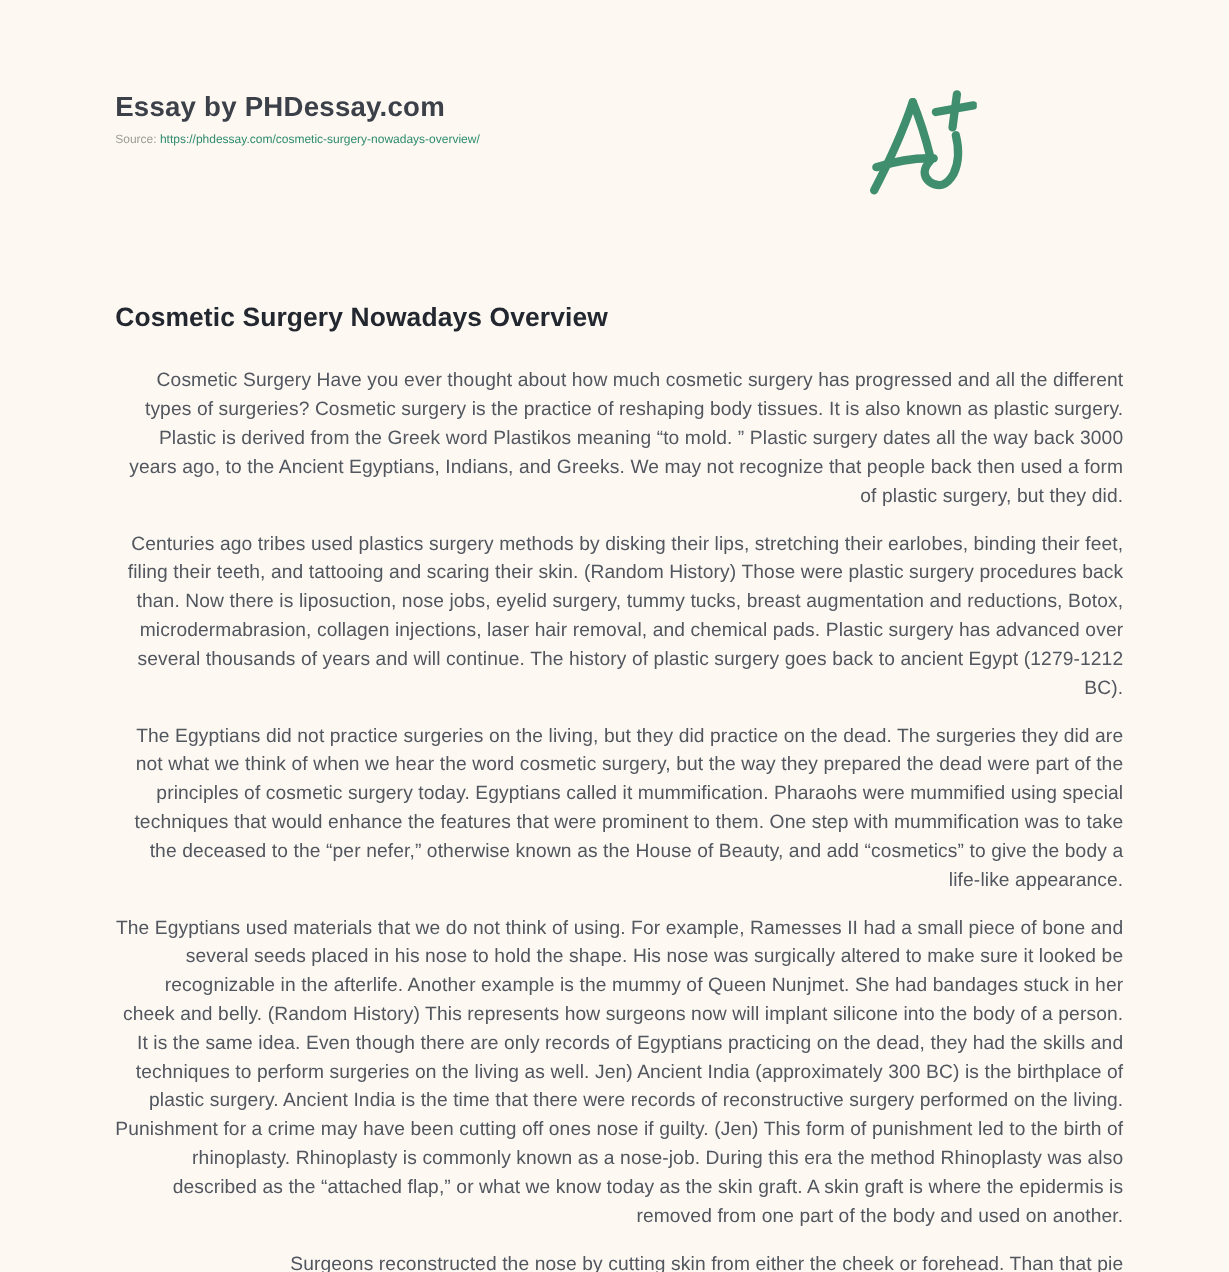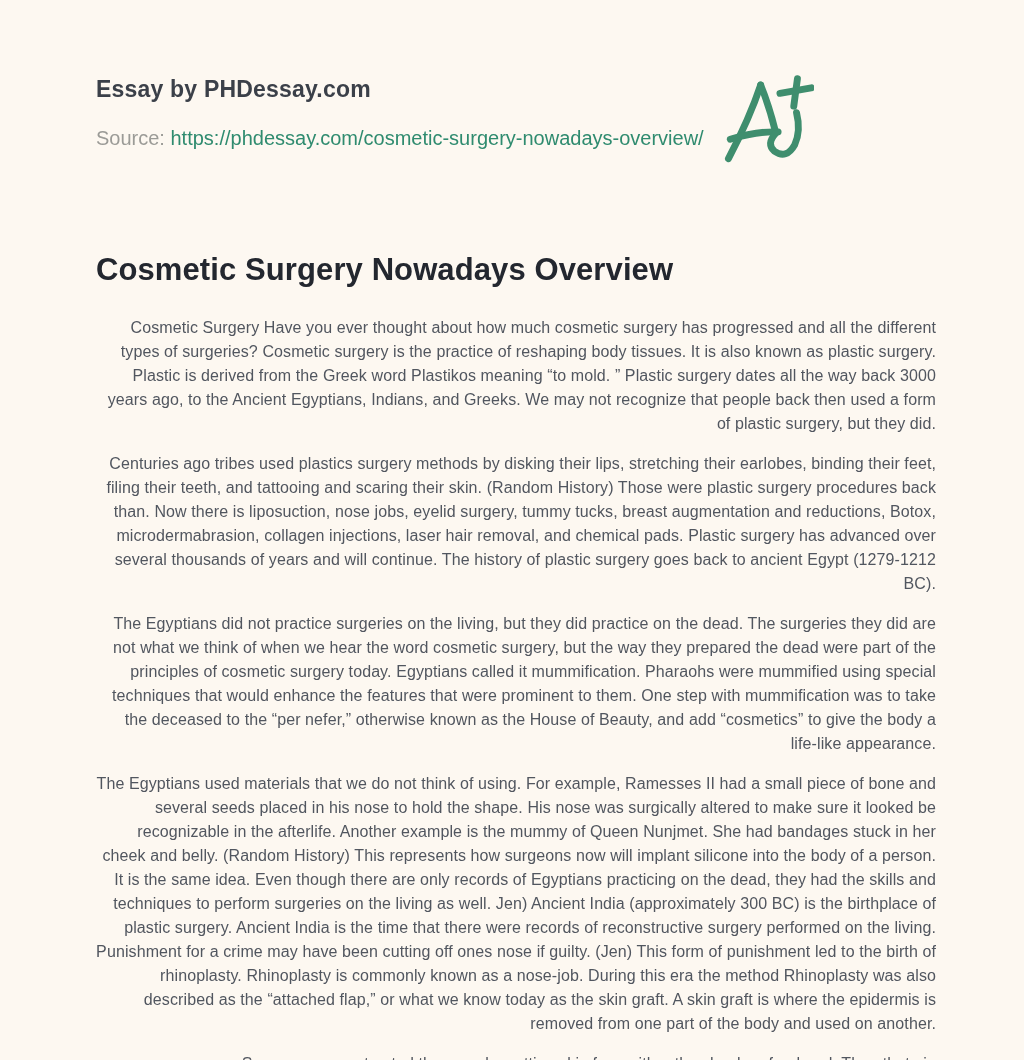--- a/index.html
+++ b/index.html
@@ -21,40 +21,40 @@
     justify-content: space-between;
     align-items: flex-start;
   }
   .byline {
     font-size: 23px;
     font-weight: 700;
     color: #3b4049;
     letter-spacing: 0.2px;
   }
   .source-line {
-    margin-top: 24px;
-    font-size: 20px;
+    margin-top: 8px;
+    font-size: 10px;
     color: #9b9b97;
   }
   .source-line a {
     color: #2f8b6f;
     text-decoration: none;
     cursor: pointer;
   }
   .logo {
     width: 92px;
     height: 96px;
     flex: 0 0 auto;
     margin-top: -4px;
     margin-right: 2px;
   }
   .logo svg { width: 100%; height: 100%; display: block; }
   .article-title {
     margin-top: 84px;
-    font-size: 31px;
+    font-size: 22px;
     font-weight: 700;
     color: #23272f;
     letter-spacing: 0.1px;
   }
   .paragraphs {
     margin-top: 28px;
     width: 840px;
   }
   .paragraphs p.para {
     font-size: 16px;

